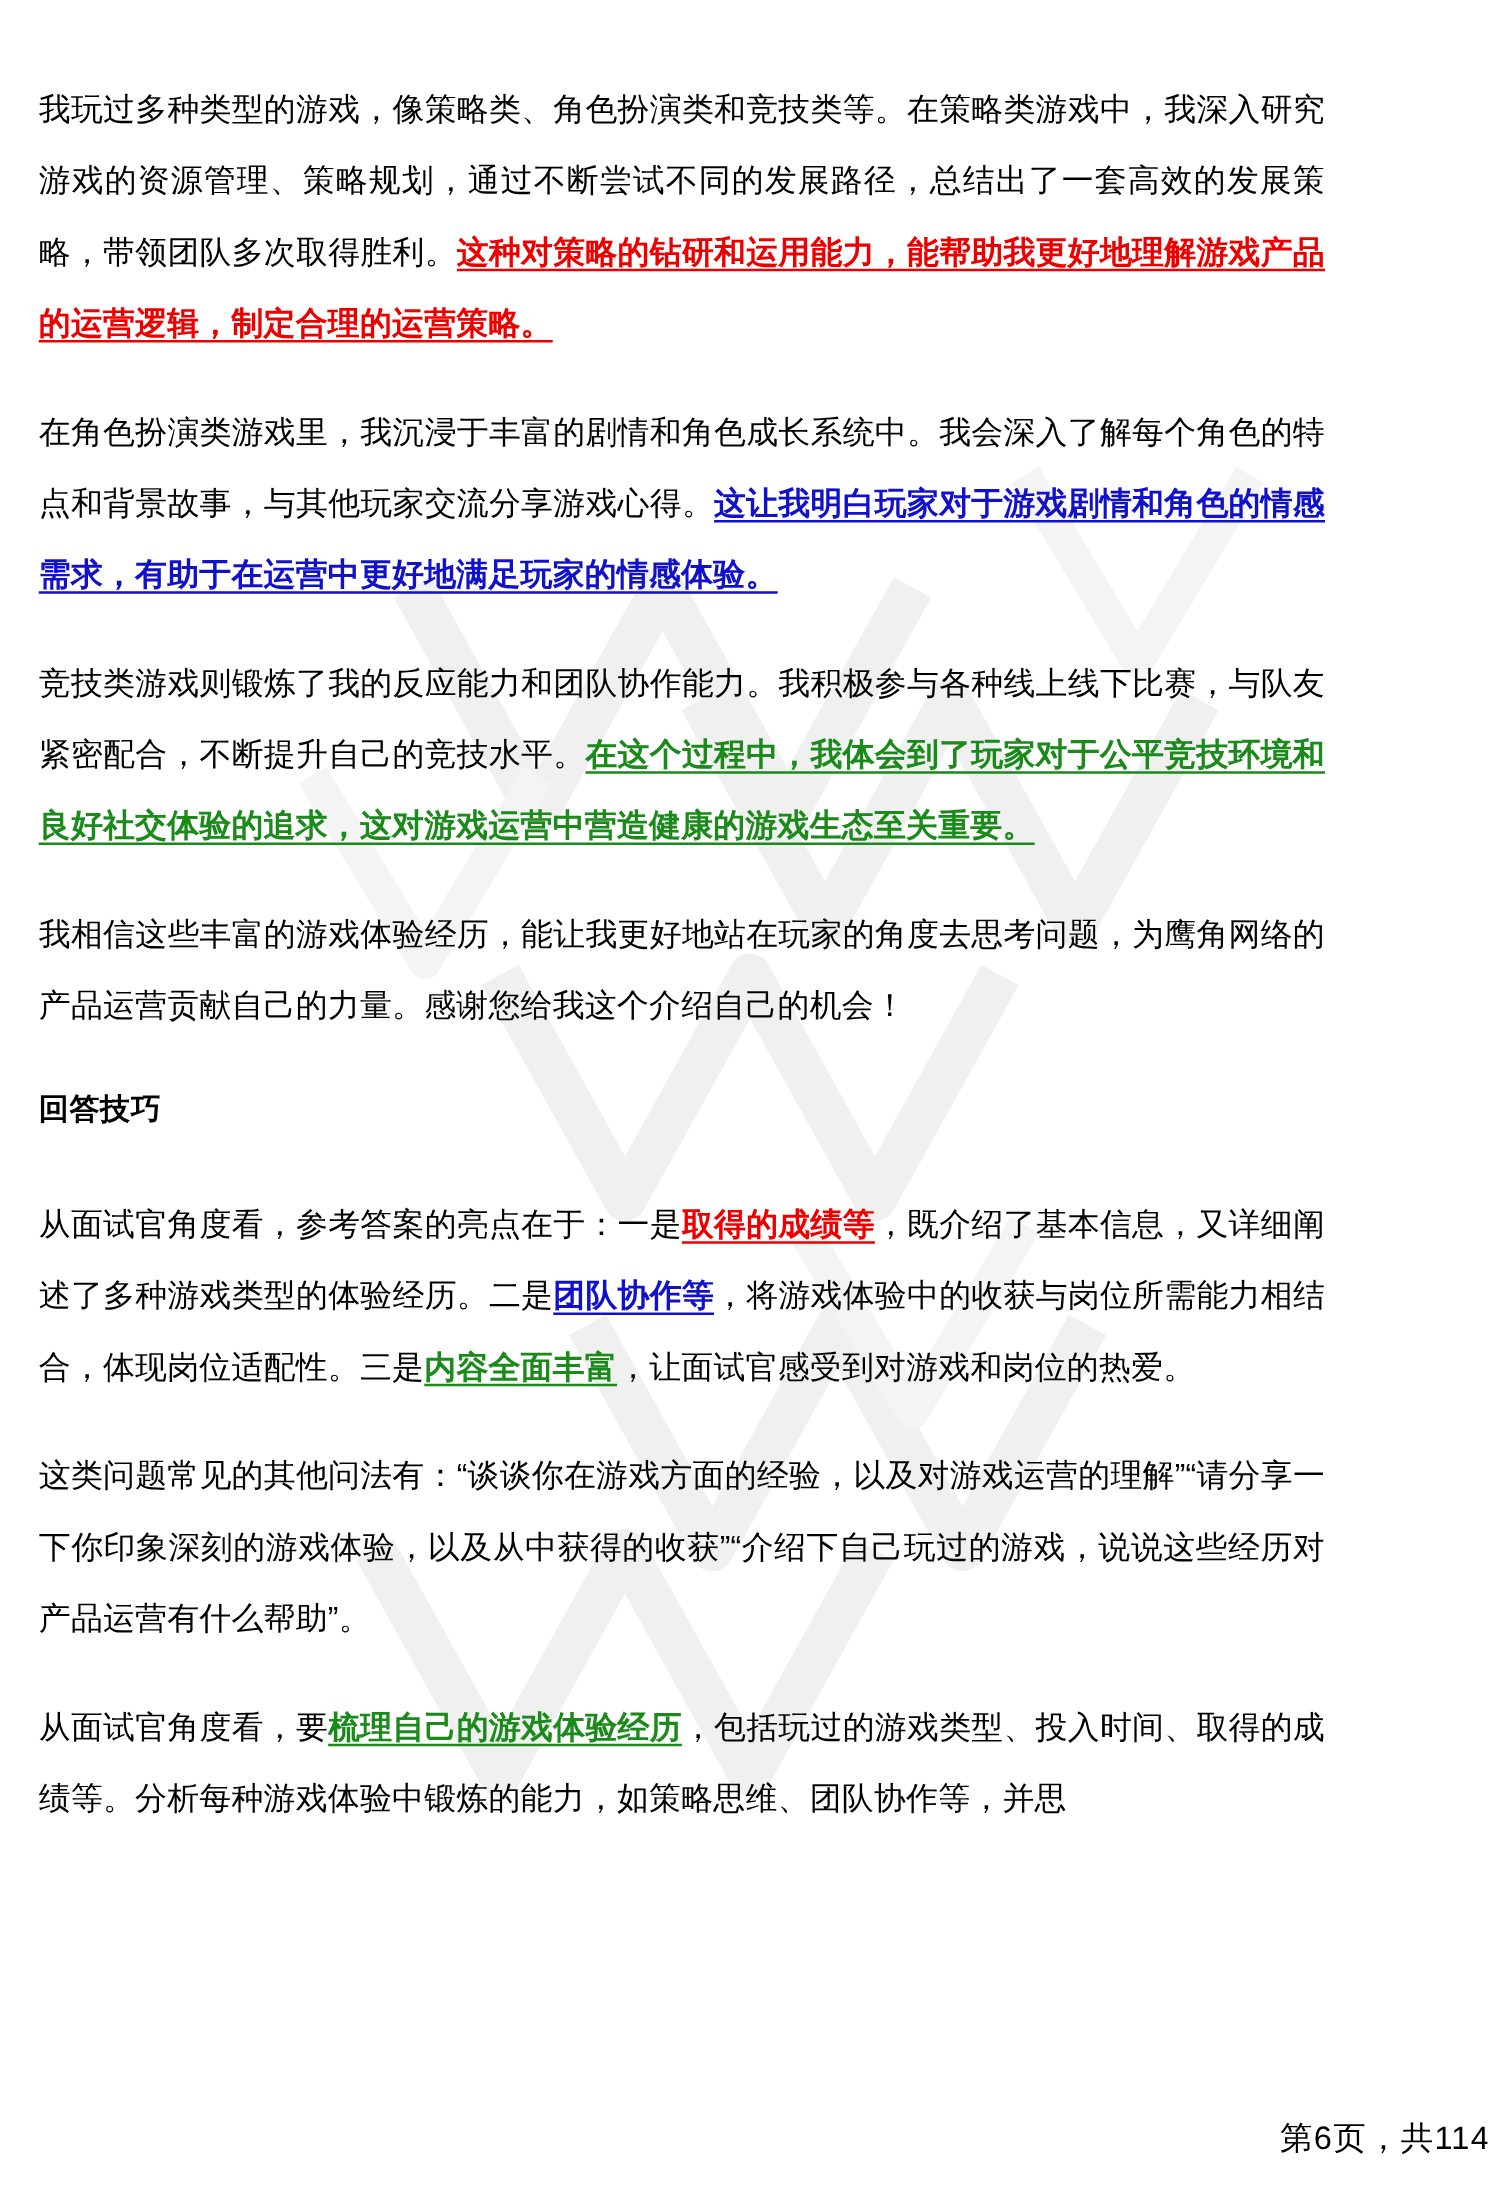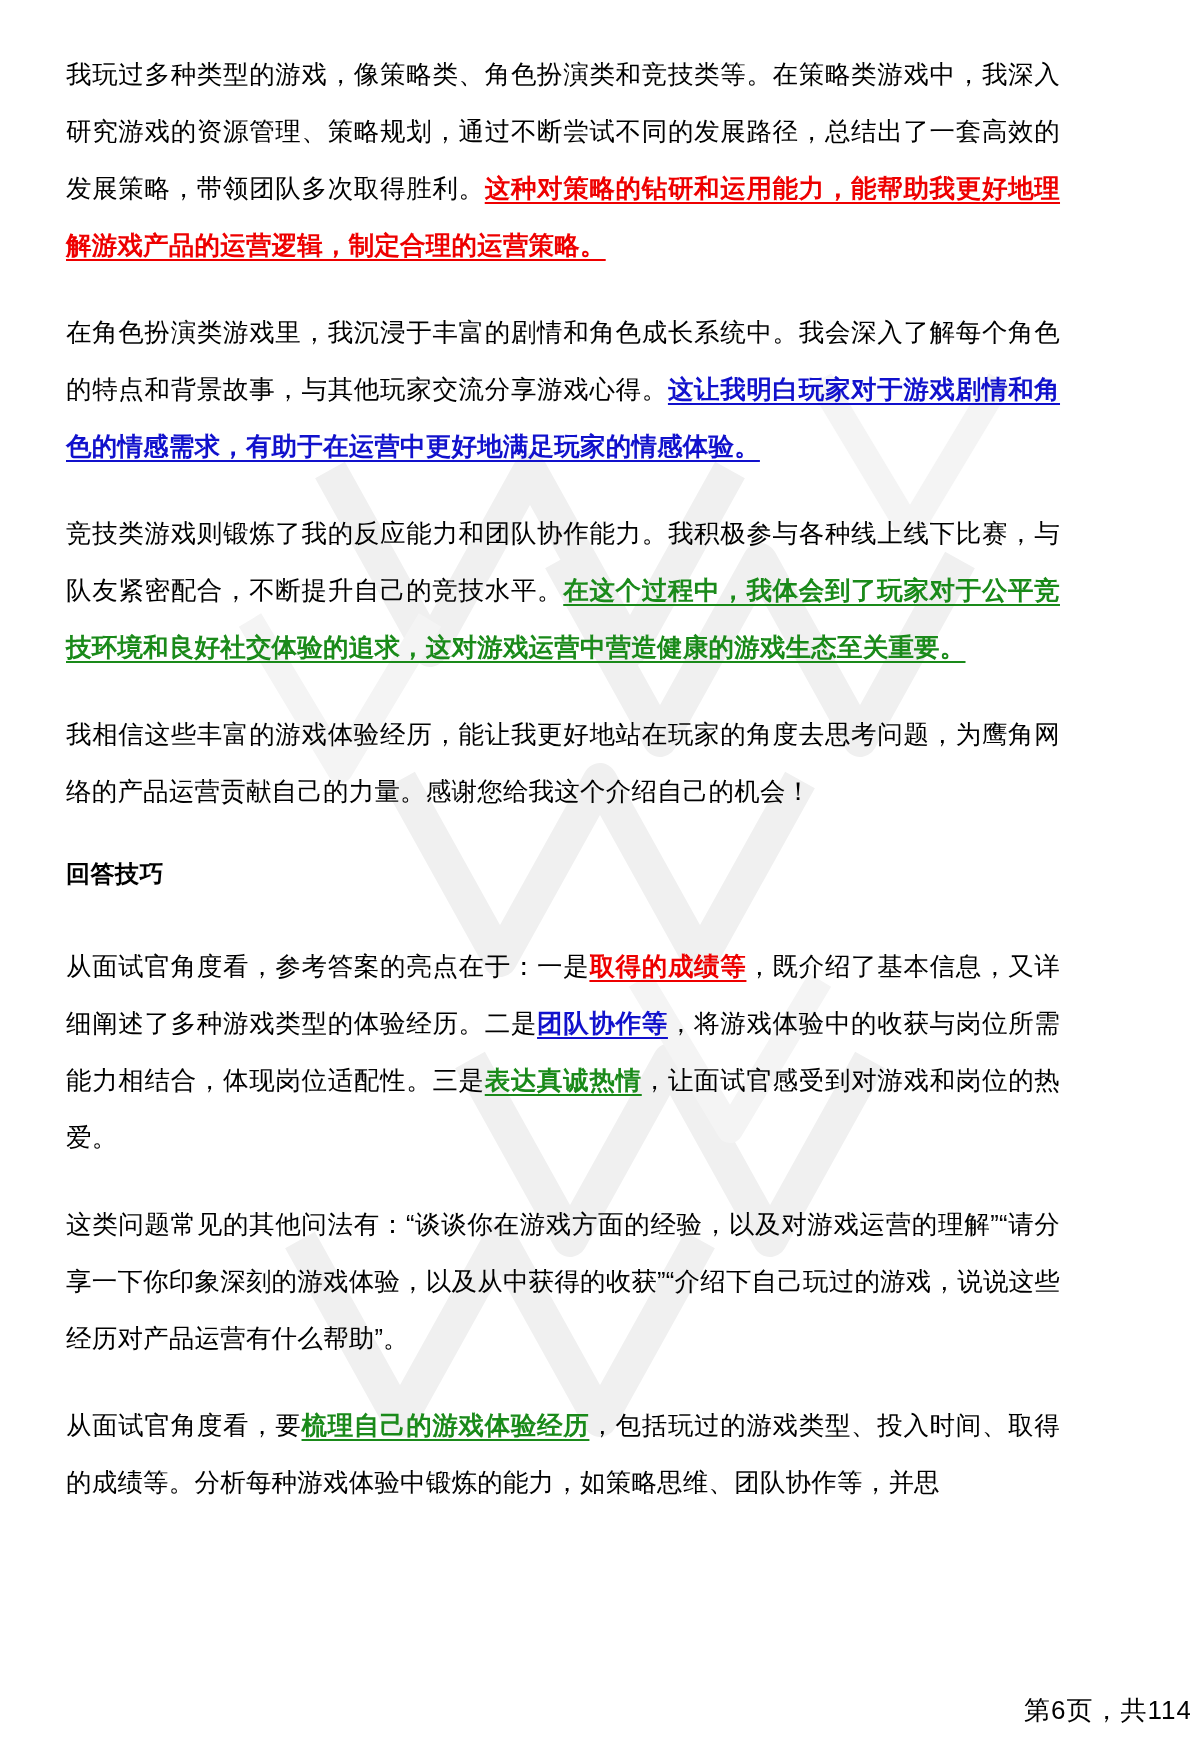--- a/index.html
+++ b/index.html
@@ -19,21 +19,22 @@
     left: 0; top: 0;
     width: 1190px; height: 1755px;
     pointer-events: none;
     z-index: 0;
   }
 
   
   .page {
     position: relative;
     z-index: 1;
-    padding: 46px 130px 0 66px;
+    padding: 46px 130px 0 31px;
+    margin-top: 14px;
   }
 
   p.para {
     font-size: 25.5px;
     line-height: 57px;
     color: #000000;
     margin: 0 0 30px 0;
     text-align: justify;
     text-justify: inter-ideograph;
     letter-spacing: 0.2px;
@@ -106,21 +107,21 @@
     <span>竞技类游戏则锻炼了我的反应能力和团队协作能力。我积极参与各种线上线下比赛，与队友紧密配合，不断提升自己的竞技水平。</span><span class="hl hl-green">在这个过程中，我体会到了玩家对于公平竞技环境和良好社交体验的追求，这对游戏运营中营造健康的游戏生态至关重要。</span>
   </p>
 
   <p class="para">
     <span>我相信这些丰富的游戏体验经历，能让我更好地站在玩家的角度去思考问题，为鹰角网络的产品运营贡献自己的力量。感谢您给我这个介绍自己的机会！</span>
   </p>
 
   <h2 class="heading">回答技巧</h2>
 
   <p class="para">
-    <span>从面试官角度看，参考答案的亮点在于：一是</span><span class="hl hl-red">取得的成绩等</span><span>，既介绍了基本信息，又详细阐述了多种游戏类型的体验经历。二是</span><span class="hl hl-blue">团队协作等</span><span>，将游戏体验中的收获与岗位所需能力相结合，体现岗位适配性。三是</span><span class="hl hl-green">表达真诚热情</span><span>，让面试官感受到对游戏和岗位的热爱。</span>
+    <span>从面试官角度看，参考答案的亮点在于：一是</span><span class="hl hl-red">取得的成绩等</span><span>，既介绍了基本信息，又详细阐述了多种游戏类型的体验经历。二是</span><span class="hl hl-blue">团队协作等</span><span>，将游戏体验中的收获与岗位所需能力相结合，体现岗位适配性。三是</span><span class="hl hl-green">内容全面丰富</span><span>，让面试官感受到对游戏和岗位的热爱。</span>
   </p>
 
   <p class="para">
     <span>这类问题常见的其他问法有：“谈谈你在游戏方面的经验，以及对游戏运营的理解”“请分享一下你印象深刻的游戏体验，以及从中获得的收获”“介绍下自己玩过的游戏，说说这些经历对产品运营有什么帮助”。</span>
   </p>
 
   <p class="para">
     <span>从面试官角度看，要</span><span class="hl hl-green">梳理自己的游戏体验经历</span><span>，包括玩过的游戏类型、投入时间、取得的成绩等。分析每种游戏体验中锻炼的能力，如策略思维、团队协作等，并思</span>
   </p>
 

